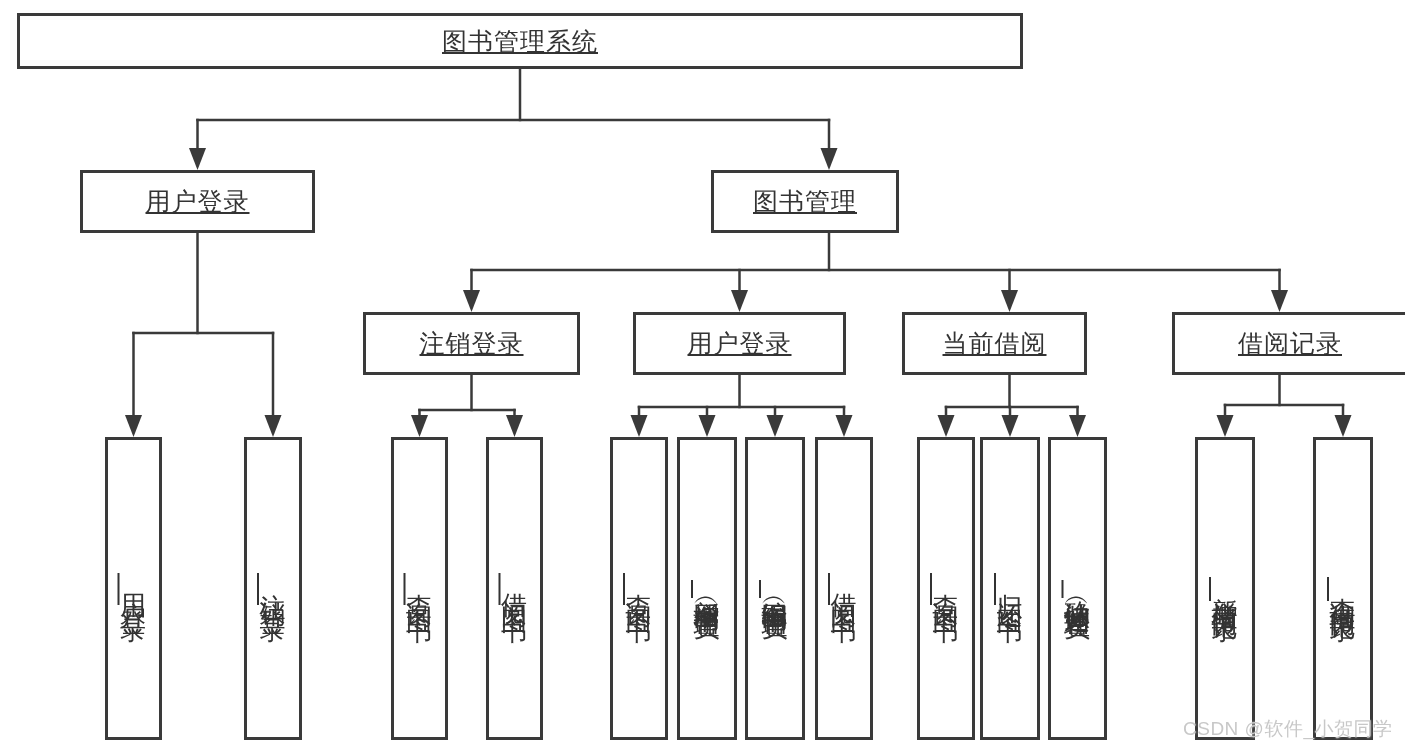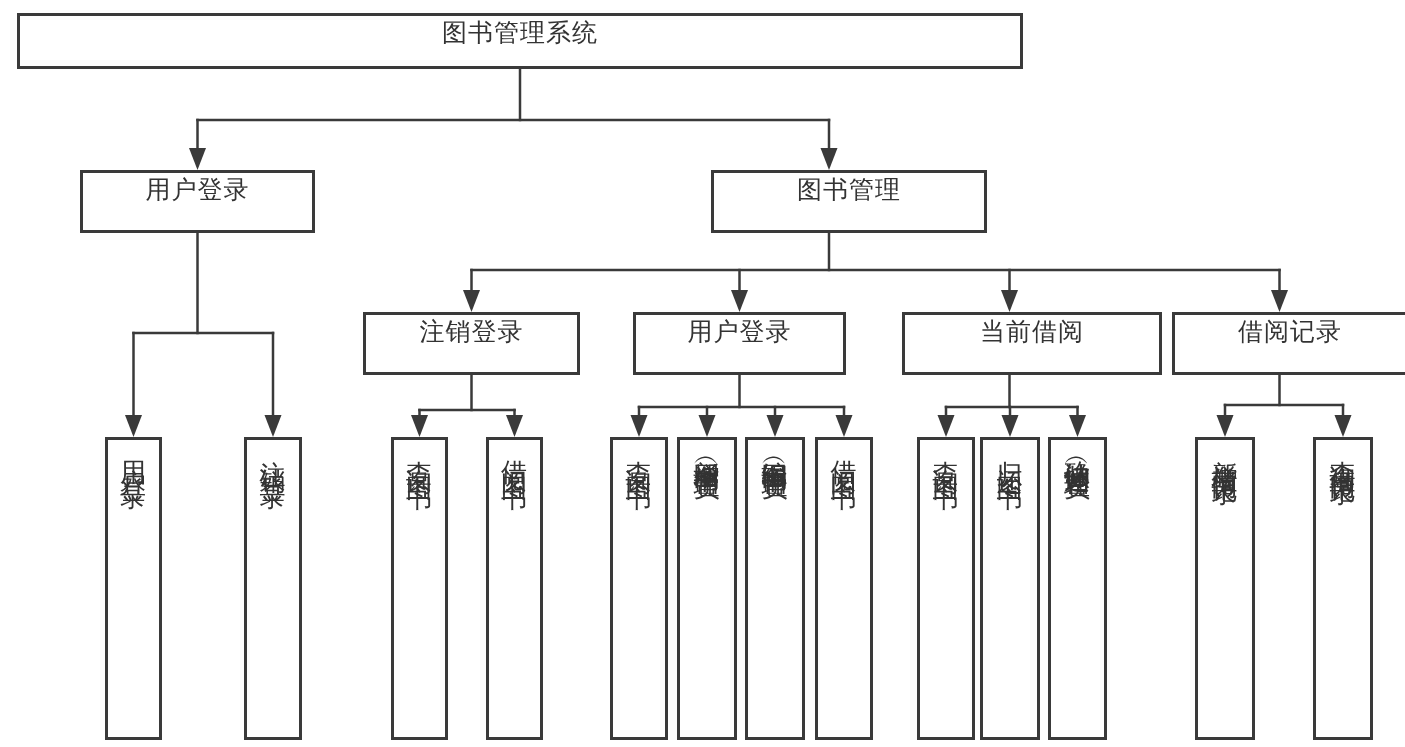--- a/index.html
+++ b/index.html
@@ -20,23 +20,25 @@
     left: 0;
     top: 0;
     z-index: 1;
   }
   #nodes .node {
     position: absolute;
     box-sizing: border-box;
     border: 3px solid var(--line, #3a3a3a);
     background: #ffffff;
     display: flex;
+    align-items: center;
     justify-content: center;
     color: var(--text, #333333);
     z-index: 2;
+    text-decoration: underline;
   }
   .node.h span {
     font-size: 25px;
     letter-spacing: 1px;
     white-space: nowrap;
   }
   .node.v span {
     writing-mode: vertical-rl;
     font-size: 26px;
     line-height: 1;
@@ -118,21 +120,21 @@
       </div>
       <div class="node h" style="left: 80px; top: 170px; width: 235px; height: 63px;">
         <span>用户登录</span>
       </div>
       <div class="node v" style="left: 105px; top: 437px; width: 57px; height: 303px;">
         <span style="letter-spacing: 8px;">用户登录</span>
       </div>
       <div class="node v" style="left: 244px; top: 437px; width: 58px; height: 303px;">
         <span style="letter-spacing: 8px;">注销登录</span>
       </div>
-      <div class="node h" style="left: 711px; top: 170px; width: 276px; height: 63px;">
+      <div class="node h" style="left: 711px; top: 170px; width: 188px; height: 63px;">
         <span>图书管理</span>
       </div>
       <div class="node h" style="left: 363px; top: 312px; width: 217px; height: 63px;">
         <span>注销登录</span>
       </div>
       <div class="node v" style="left: 391px; top: 437px; width: 57px; height: 303px;">
         <span style="letter-spacing: 8px;">查询图书</span>
       </div>
       <div class="node v" style="left: 486px; top: 437px; width: 57px; height: 303px;">
         <span style="letter-spacing: 8px;">借阅图书</span>
@@ -145,21 +147,21 @@
       </div>
       <div class="node v" style="left: 677px; top: 437px; width: 60px; height: 303px;">
         <span style="letter-spacing: 2px;">新增图书（管理员）</span>
       </div>
       <div class="node v" style="left: 745px; top: 437px; width: 60px; height: 303px;">
         <span style="letter-spacing: 2px;">编辑图书（管理员）</span>
       </div>
       <div class="node v" style="left: 815px; top: 437px; width: 58px; height: 303px;">
         <span style="letter-spacing: 8px;">借阅图书</span>
       </div>
-      <div class="node h" style="left: 902px; top: 312px; width: 260px; height: 63px;">
+      <div class="node h" style="left: 902px; top: 312px; width: 185px; height: 63px;">
         <span>当前借阅</span>
       </div>
       <div class="node v" style="left: 917px; top: 437px; width: 58px; height: 303px;">
         <span style="letter-spacing: 8px;">查询图书</span>
       </div>
       <div class="node v" style="left: 980px; top: 437px; width: 60px; height: 303px;">
         <span style="letter-spacing: 8px;">归还图书</span>
       </div>
       <div class="node v" style="left: 1048px; top: 437px; width: 59px; height: 303px;">
         <span style="letter-spacing: 2px;">确认归还（管理员）</span>
@@ -167,13 +169,14 @@
       <div class="node h" style="left: 1172px; top: 312px; width: 236px; height: 63px;">
         <span>借阅记录</span>
       </div>
       <div class="node v" style="left: 1195px; top: 437px; width: 60px; height: 303px;">
         <span style="letter-spacing: 4px;">新增借阅记录</span>
       </div>
       <div class="node v" style="left: 1313px; top: 437px; width: 60px; height: 303px;">
         <span style="letter-spacing: 4px;">查询借阅记录</span>
       </div>
     </div>
+  <div class="watermark">CSDN @软件_小贺同学</div>
 </div>
 
 </body></html>

